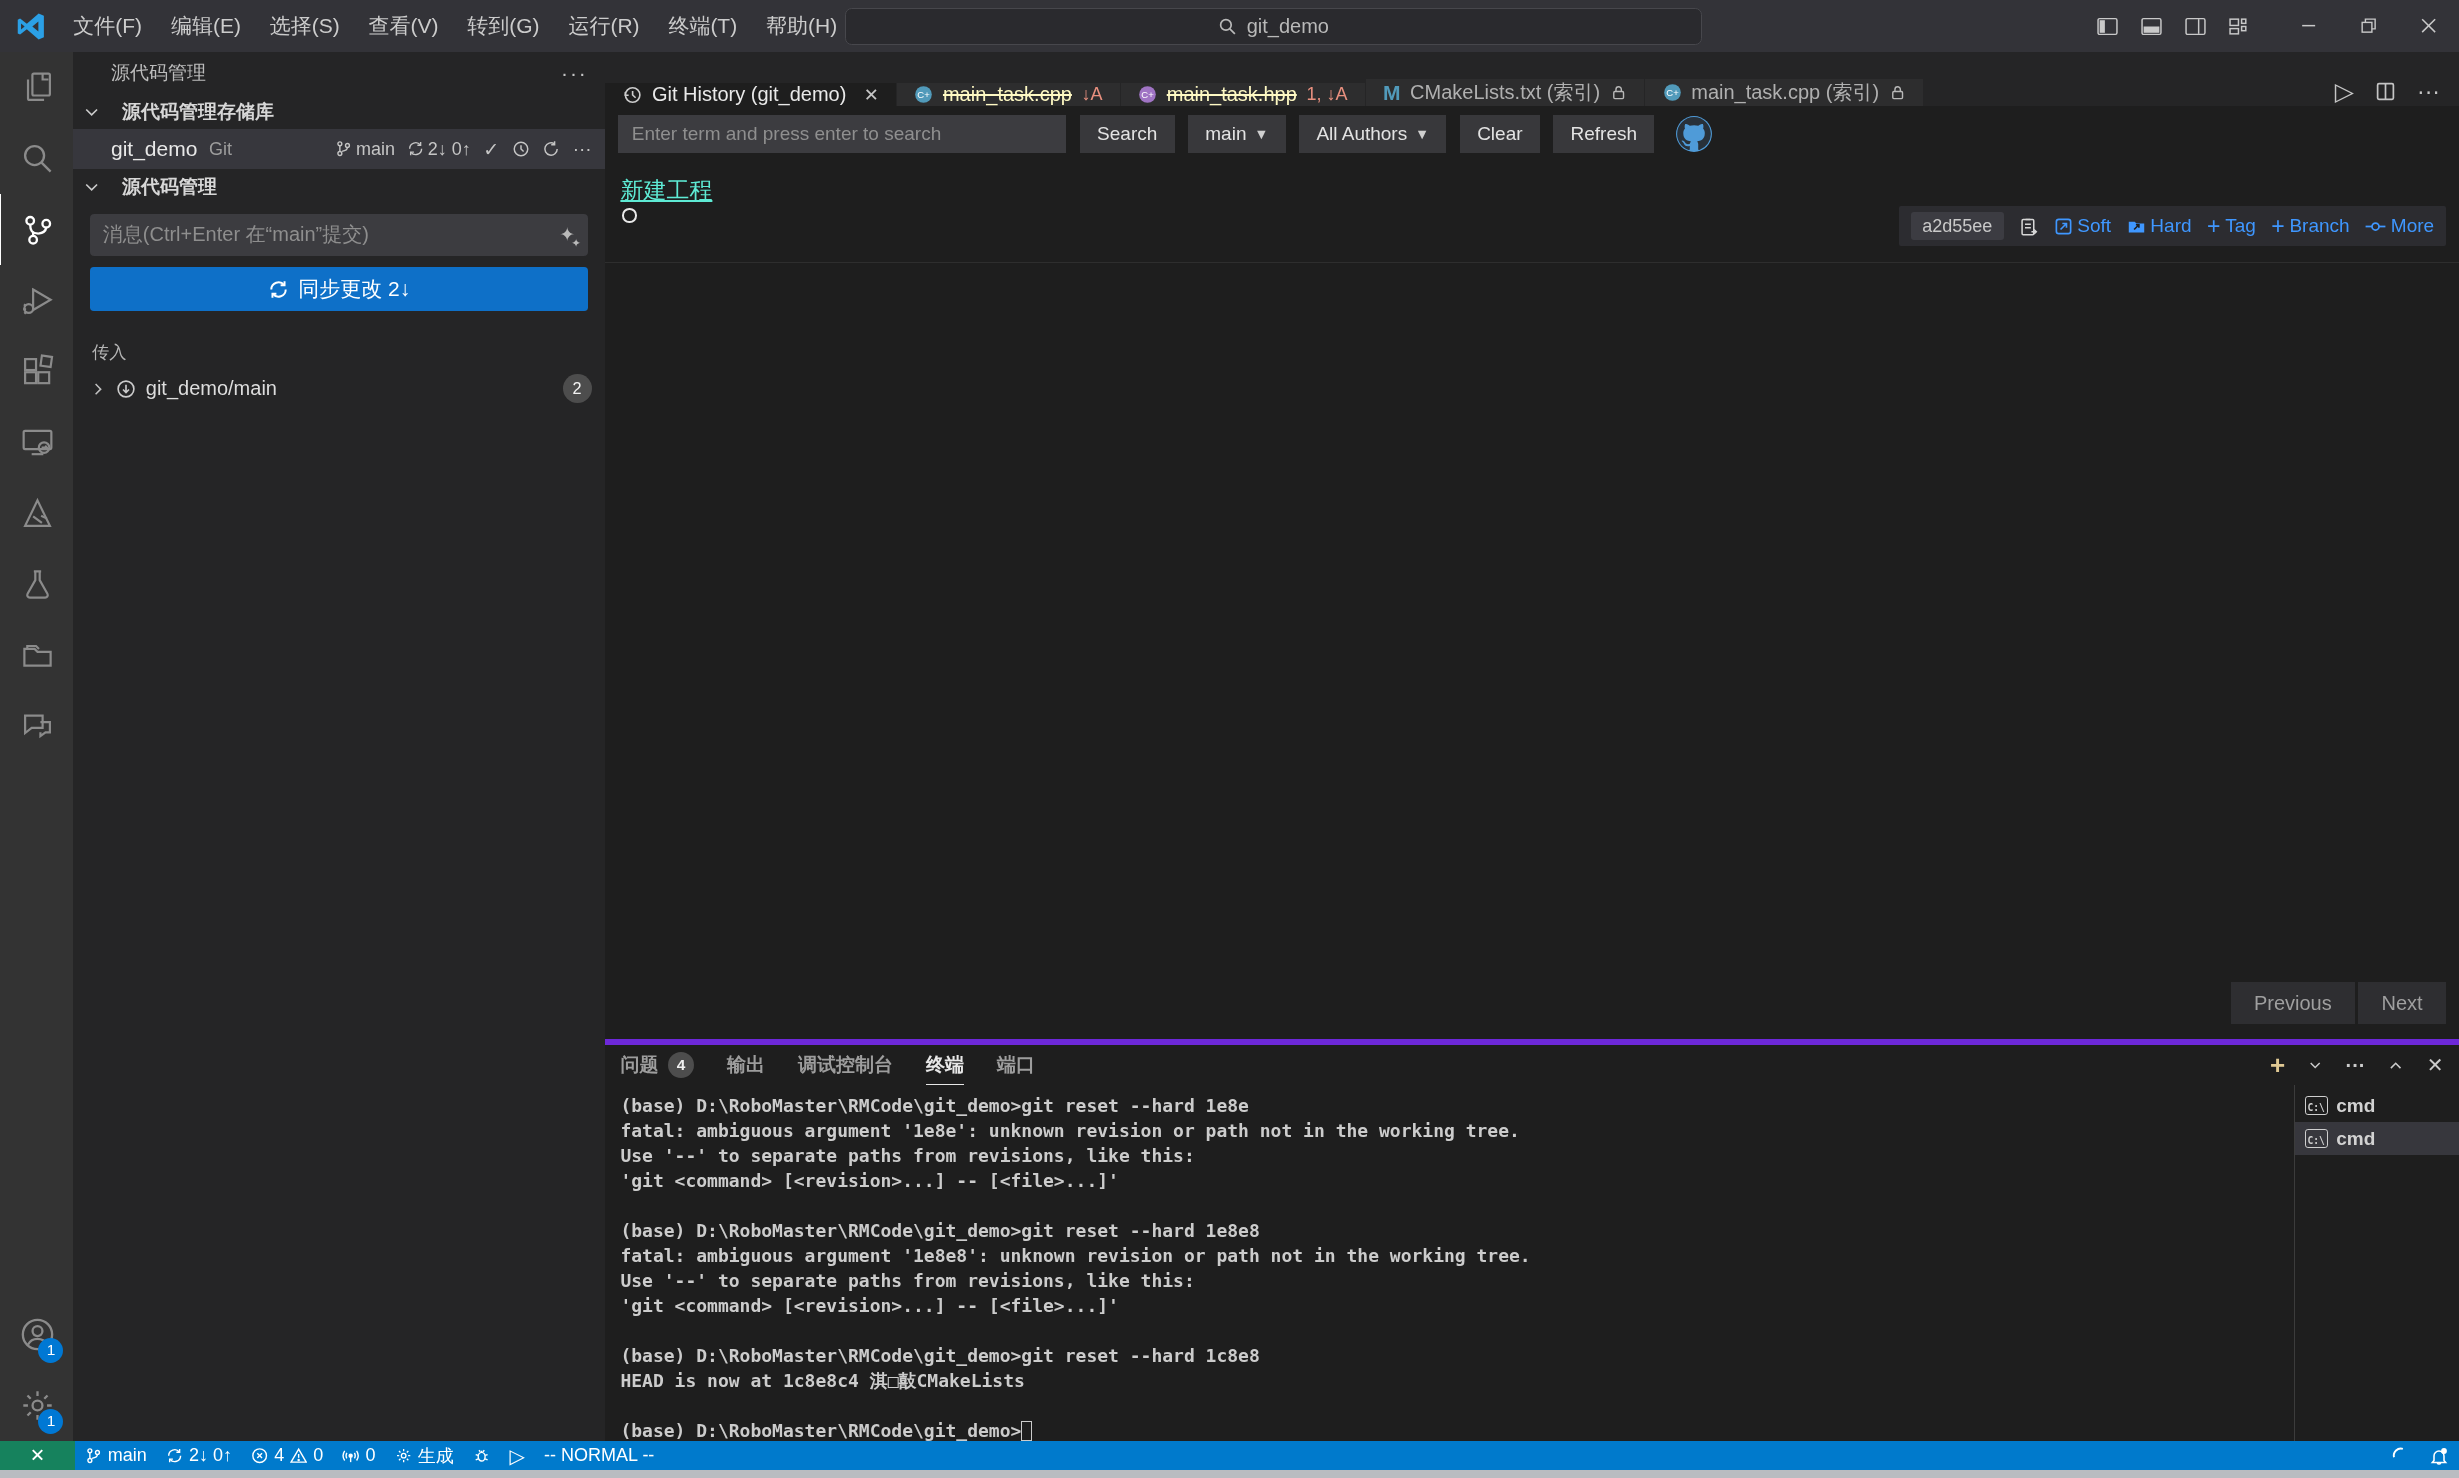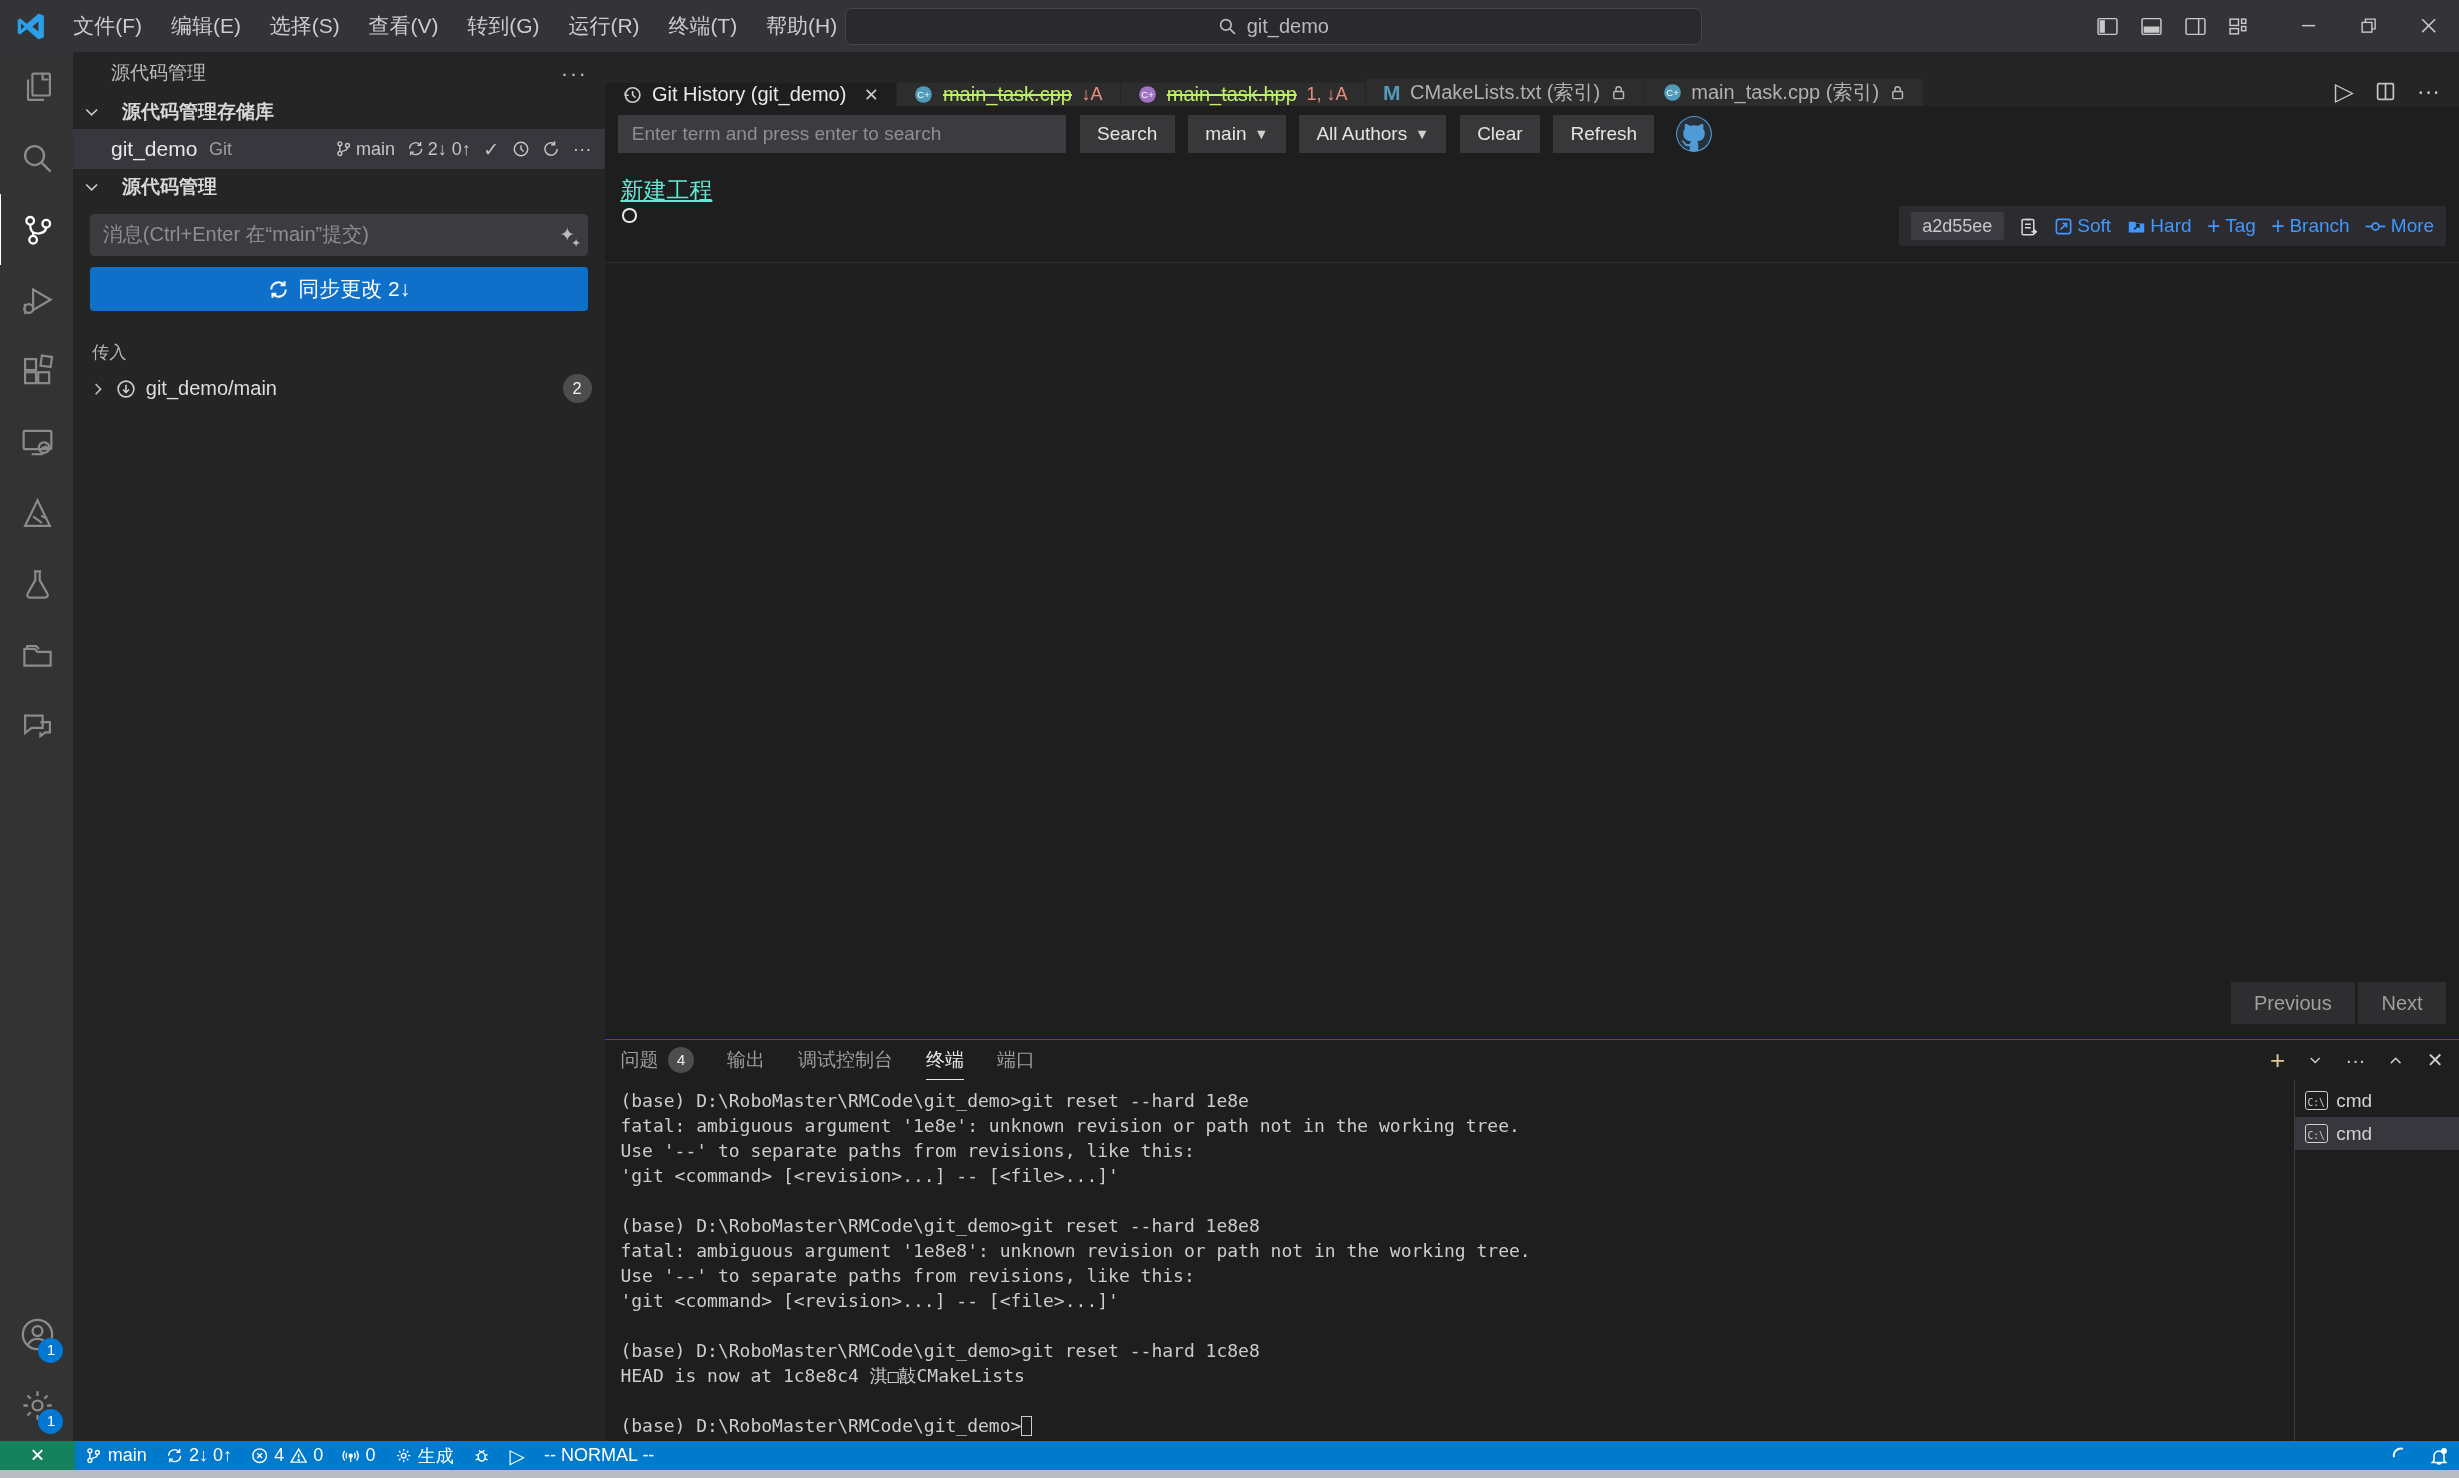--- a/index.html
+++ b/index.html
@@ -50,21 +50,21 @@
   .incoming-row { margin-top:5.8px; height:38px; display:flex; align-items:center; gap:9.6px; padding:0 13.4px 0 17.3px; font-size:20px; color:#dddddd; }
   .incoming-row .chev { color:#c0c0c0; }
   .count-badge { margin-left:auto; min-width:29px; height:29px; border-radius:14.4px; background:#4d4d4d; color:#f2f2f2; font-size:16.3px; display:flex; align-items:center; justify-content:center; }
 
   
   .editor-region { flex:1; display:flex; flex-direction:column; min-width:0; background:#1e1e1e; }
   .tabbar { height:54px; background:#252526; display:flex; align-items:flex-end; flex:0 0 auto; }
   .tab { display:flex; align-items:center; gap:9.6px; padding:0 17.3px; font-size:20px; background:#2d2d2e; border-right:1px solid #252526; color:#969696; }
   .tab.active { background:#1e1e1e; color:#e9e9e9; }
   .tab .close { margin-left:7.7px; font-size:18px; color:#c5c5c5; }
-  .tab .del-name { text-decoration:line-through; color:#bef264; }
+  .tab .del-name { text-decoration:line-through; color:#fef9c3; }
   .tab .badge-txt { color:#e9907f; font-size:18px; }
   .tab .dim-name { color:#b0b0b0; }
   .tab-actions { margin-left:auto; display:flex; align-items:center; gap:21px; padding:0 19px; color:#c5c5c5; font-size:23px; }
 
   
   .gh-toolbar { height:56px; display:flex; align-items:center; gap:13.4px; padding:0 13.4px; flex:0 0 auto; }
   .gh-search { width:448px; height:38px; background:#3c3c40; border:none; outline:none; color:#cccccc; padding:0 13.4px; font-size:19px; font-family:inherit; }
   .gh-search::placeholder { color:#8f8f8f; }
   .gh-btn { height:38px; background:#38383b; color:#e3e3e3; font-size:19px; display:flex; align-items:center; justify-content:center; gap:7.7px; padding:0 17.3px; }
   .gh-btn .arrow { font-size:14.4px; color:#cfcfcf; }
@@ -78,21 +78,21 @@
   .commit-meta .author { color:#c3c3c3; }
   .commit-actions { position:absolute; right:13.4px; top:44px; display:flex; align-items:center; gap:15.4px; background:#2c2c30; padding:5.8px 11.5px; border-radius:1.9px; }
   .hash-chip { background:#3c3c42; color:#c9c9c9; font-size:18px; padding:3.8px 11.5px; border-radius:2.9px; }
   .clip-icon { color:#d6d6d6; }
   .gh-link { color:#3f97ff; font-size:19px; display:flex; align-items:center; gap:4.8px; }
   .commit-sep { position:absolute; left:0; right:0; top:100px; border-bottom:1px solid #2e2e2e; }
   .pager { position:absolute; right:13.4px; bottom:15.4px; display:flex; gap:3.8px; }
   .pager .pg-btn { height:42px; background:#2e2e31; color:#9f9f9f; font-size:20px; display:flex; align-items:center; justify-content:center; padding:0 23px; }
 
   
-  .panel { height:402px; flex:0 0 auto; border-top:1px solid #6d28d9; display:flex; flex-direction:column; }
+  .panel { height:402px; flex:0 0 auto; border-top:6px solid #6d28d9; display:flex; flex-direction:column;font-weight:bold; }
   .panel-tabs { height:40px; display:flex; align-items:center; gap:33px; padding:0 15.4px; flex:0 0 auto; }
   .ptab { font-size:19px; color:#9d9d9d; display:flex; align-items:center; gap:9.6px; height:100%; }
   .ptab.active { color:#e7e7e7; border-bottom:1.9px solid #e7e7e7; }
   .ptab .pbadge { min-width:26px; height:26px; border-radius:13.4px; background:#4d4d4d; color:#f0f0f0; font-size:15.4px; display:flex; align-items:center; justify-content:center; }
   .panel-actions { margin-left:auto; display:flex; align-items:center; gap:23px; color:#cccccc; font-size:20px; }
   .panel-body { flex:1; display:flex; min-height:0; }
   .terminal { flex:1; padding:7.7px 0 0 15.4px; font-family:"DejaVu Sans Mono","Liberation Mono",monospace; font-size:18px; line-height:25px; color:#cccccc; overflow:hidden; }
   .t-line { white-space:pre; height:25px; }
   .t-cursor { display:inline-block; width:10.6px; height:20px; border:1.5px solid #cccccc; vertical-align:-3.8px; }
   .term-list { width:165px; border-left:1px solid #3c3c3c; flex:0 0 auto; padding-top:3.8px; }

